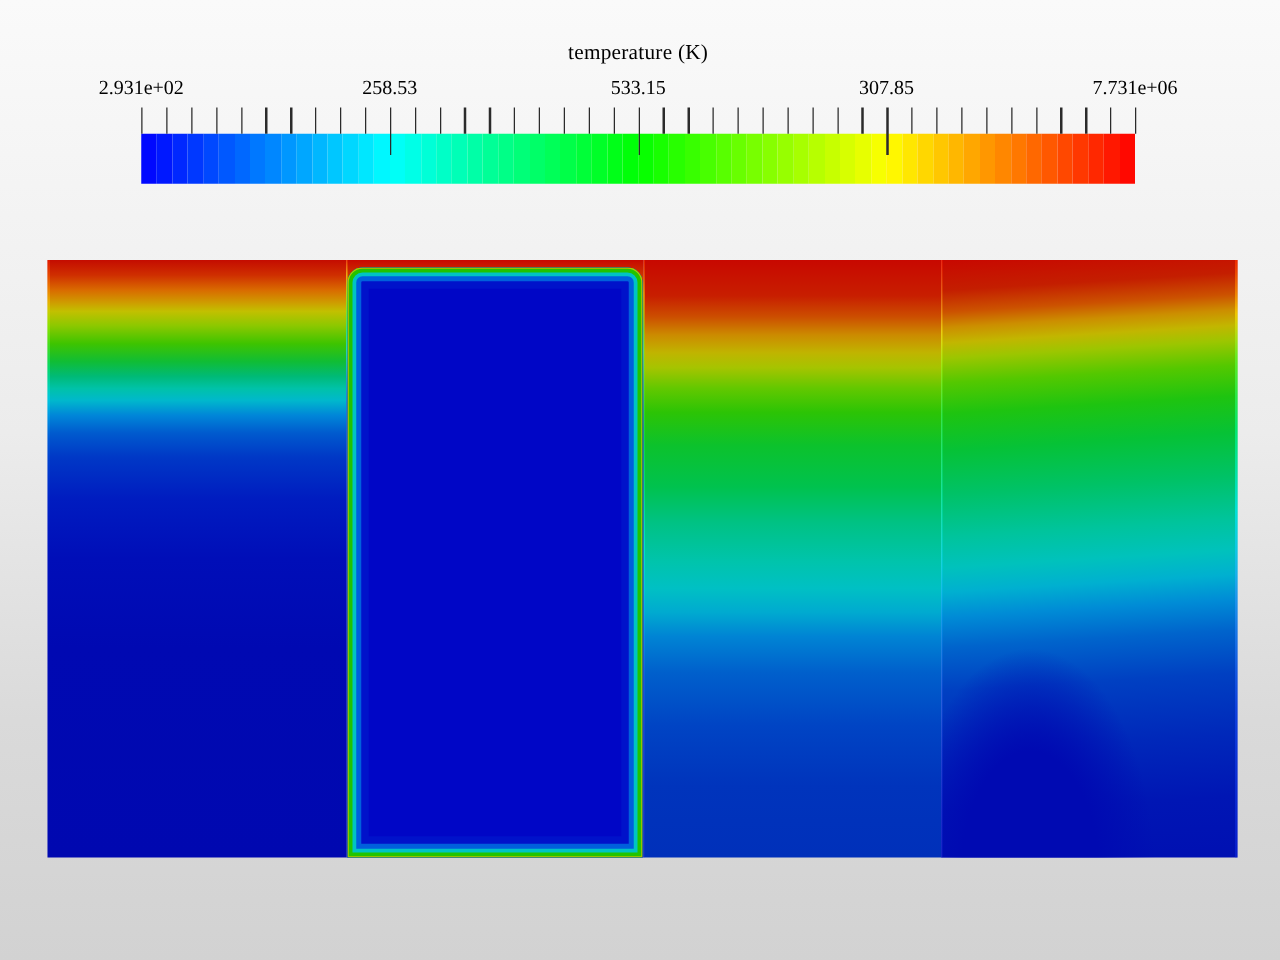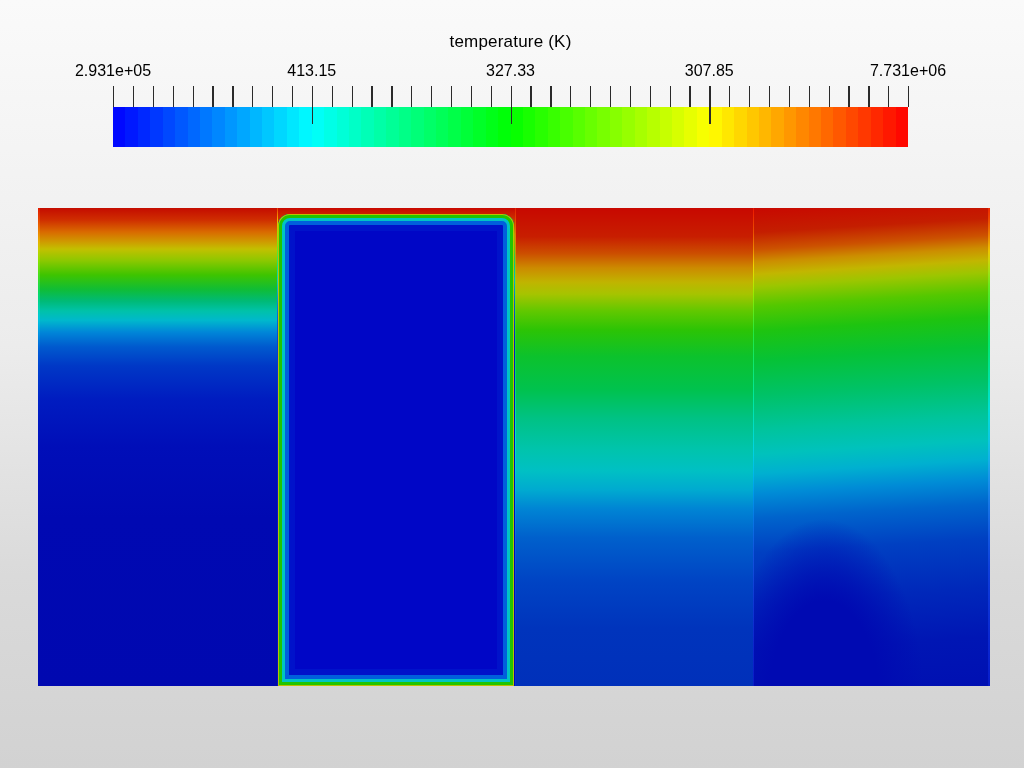--- a/index.html
+++ b/index.html
@@ -1,18 +1,18 @@
 <!DOCTYPE html>
 <html><head>
 <meta charset="utf-8">
 <style>
   html,body{margin:0;padding:0;}
   .stage{
     position:relative;width:1024px;height:768px;overflow:hidden;
-    font-family:Liberation Sans, sans-serif;color:#000;
+    font-family:Liberation Serif, serif;color:#000;
     background:linear-gradient(180deg,#fafafa 0%,#ececec 45%,#dadada 75%,#d2d2d2 100%);
   }
   .legend-title{
     position:absolute;top:32px;left:113px;width:795px;text-align:center;
     font-size:17px;letter-spacing:.2px;
   }
   .legend-labels{position:absolute;top:62px;left:113px;width:795px;height:20px;}
   .legend-labels span{
     position:absolute;transform:translateX(-50%);font-size:16px;white-space:nowrap;
   }
@@ -35,23 +35,23 @@
   .vline{position:absolute;top:0;bottom:0;}
 </style>
 </head>
 <body>
 
 <div class="stage" style="background: linear-gradient(rgb(250, 250, 250) 0%, rgb(236, 236, 236) 45%, rgb(218, 218, 218) 75%, rgb(210, 210, 210) 100%);">
 
   <div class="legend">
     <div class="legend-title">temperature (K)</div>
     <div class="legend-labels">
-        <span style="left: 0%;">2.931e+05</span>
-        <span style="left: 25%;">413.15</span>
-        <span style="left: 50%;">327.33</span>
+        <span style="left: 0%;">2.931e+02</span>
+        <span style="left: 25%;">258.53</span>
+        <span style="left: 50%;">533.15</span>
         <span style="left: 75%;">307.85</span>
         <span style="left: 100%;">7.731e+06</span>
       </div>
     <div class="legend-ticks">
         <i style="left: 0%; height: 21px; background: rgb(43, 43, 43);"></i>
         <i style="left: 2.5%; height: 21px; background: rgb(43, 43, 43);"></i>
         <i style="left: 5%; height: 21px; background: rgb(43, 43, 43);"></i>
         <i style="left: 7.5%; height: 21px; background: rgb(43, 43, 43);"></i>
         <i style="left: 10%; height: 21px; background: rgb(43, 43, 43);"></i>
         <i style="left: 12.5%; height: 21px; background: rgb(43, 43, 43);"></i>

